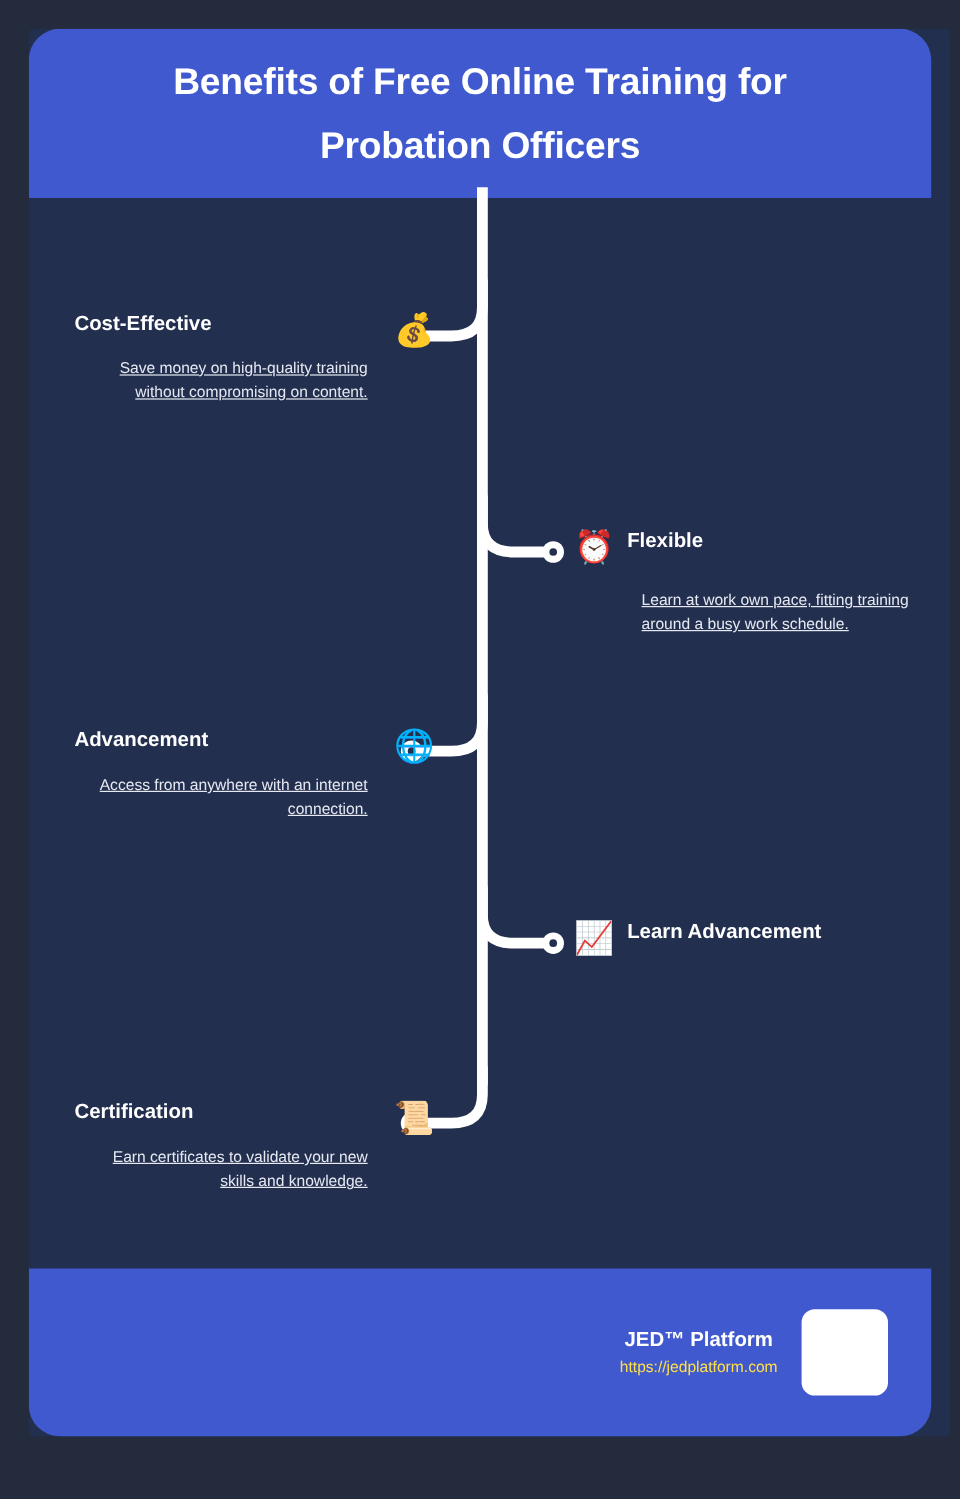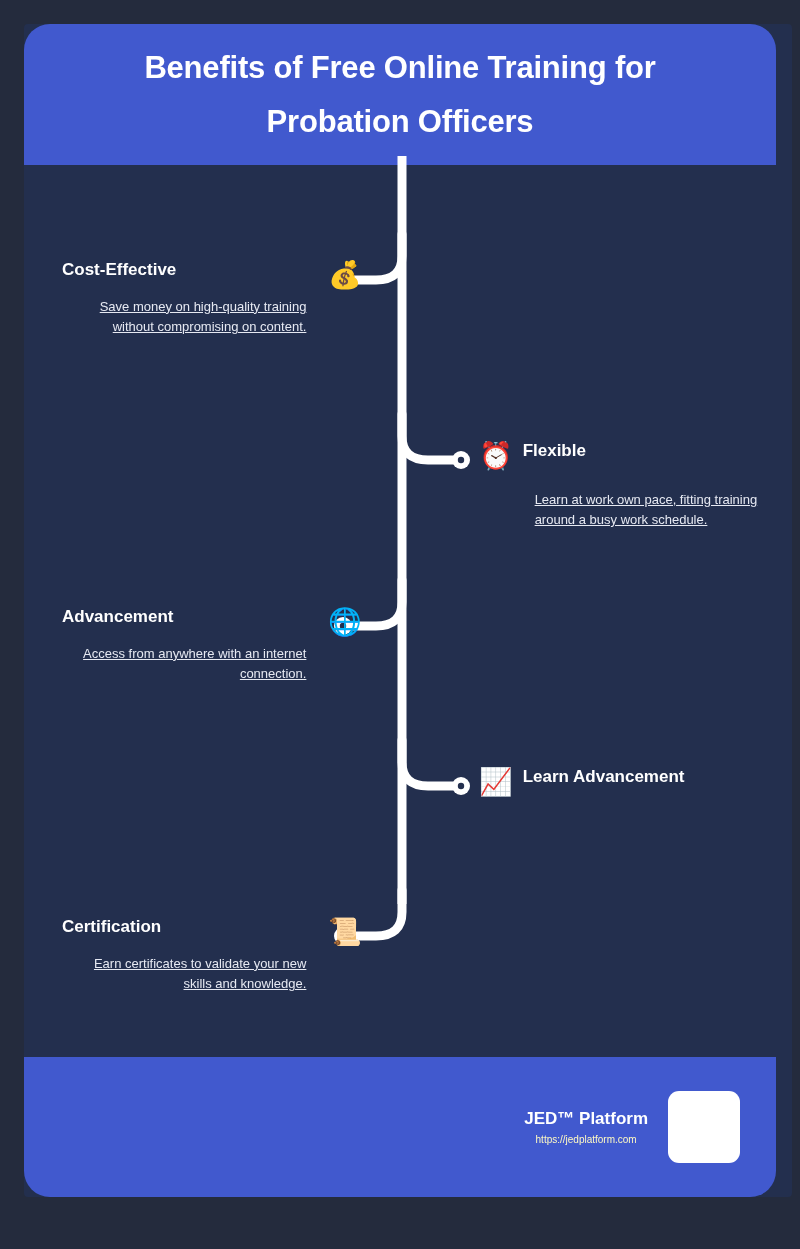--- a/index.html
+++ b/index.html
@@ -131,22 +131,22 @@
     align-items: center;
     text-align: right;
   }
   .brand-name {
     color: #FFFFFF;
     font-size: 17px;
     font-weight: bold;
     line-height: 1.5;
   }
   .brand-url {
-    color: #fef9c3;
-    font-size: 10px;
+    color: #fde047;
+    font-size: 13px;
     line-height: 1.6;
   }
   .brand-logo {
     width: 72px;
     height: 72px;
     background: #FFFFFF;
     border-radius: 11px;
     flex: 0 0 auto;
   }
 </style>

